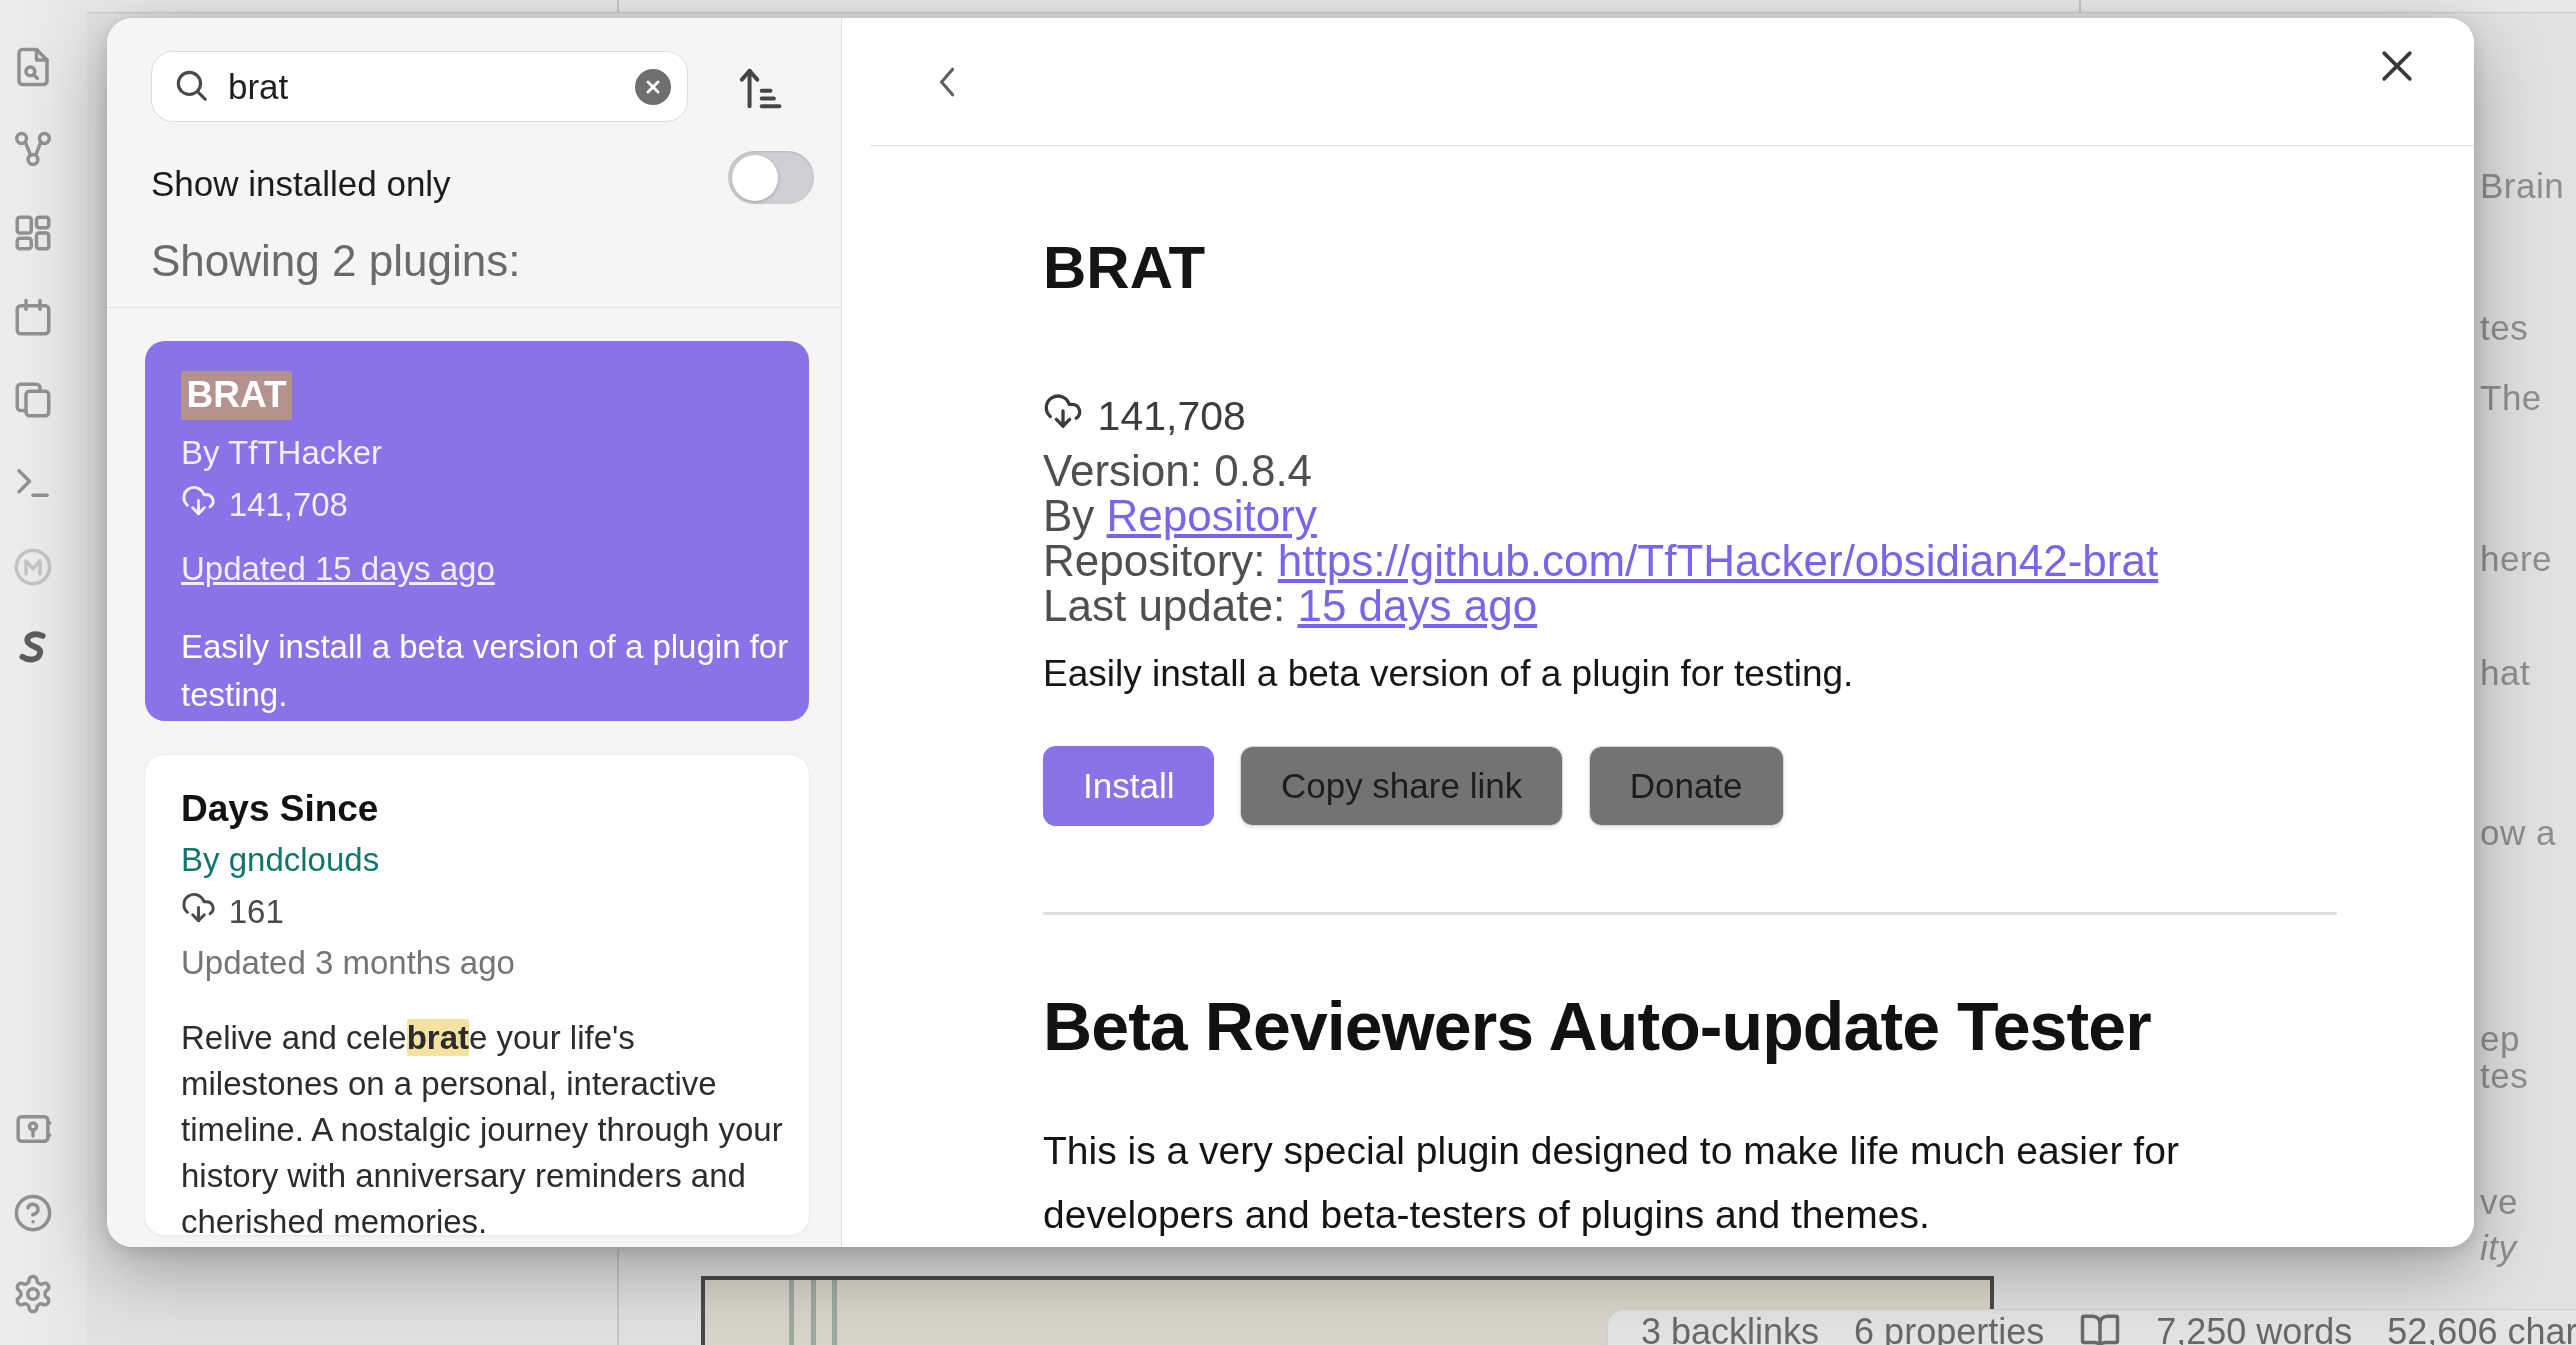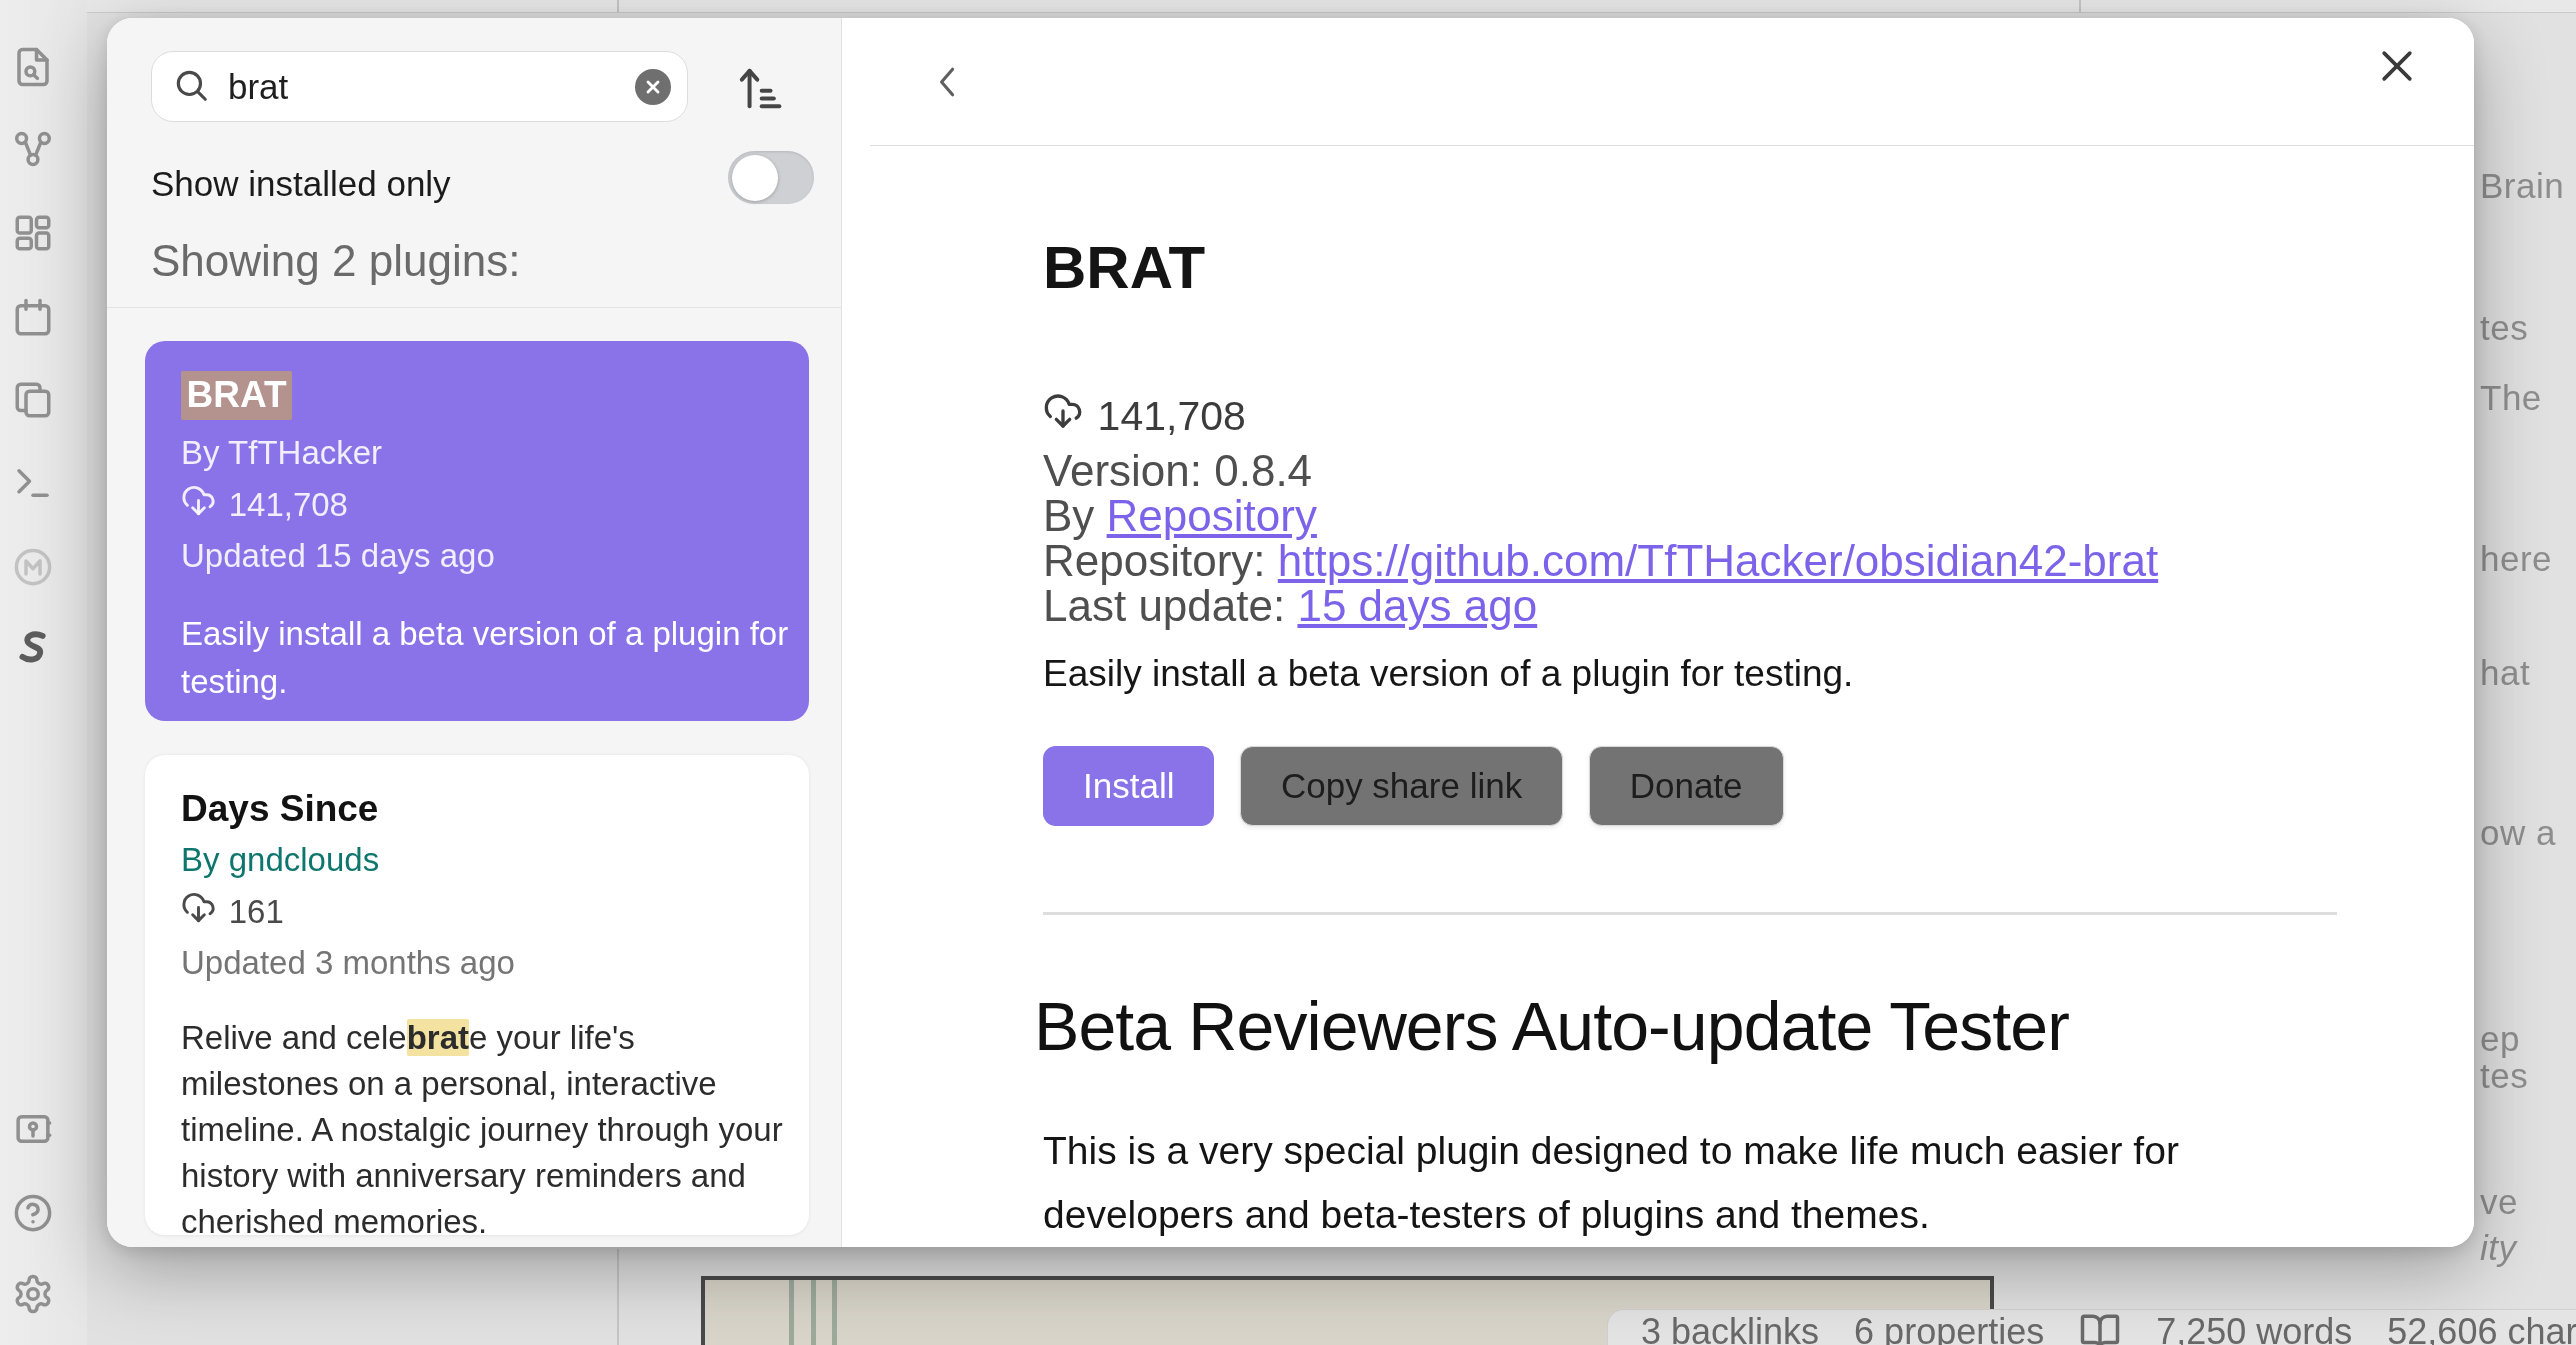--- a/index.html
+++ b/index.html
@@ -74,21 +74,21 @@
   .dl-row { position:absolute; left:173px; top:373px; display:flex; align-items:center; gap:14.6px; color:#3c3c3c; font-size:41px; }
   .meta-block { position:absolute; left:173px; top:430px; font-size:44px; line-height:45px; color:#4f4f4f; }
   .meta-block a { color:#7c63ea; text-decoration:underline; cursor:pointer; }
   .detail-summary { position:absolute; left:173px; top:635px; font-size:37px; color:#161616; }
   .btn-row { position:absolute; left:173px; top:728px; display:flex; gap:25.5px; }
   .btn { height:80px; border-radius:12.7px; font-size:35px; display:flex; align-items:center; justify-content:center;
     font-family:"Liberation Sans",sans-serif; cursor:pointer; border:none; padding:0 40px; }
   .btn-install { background:#8a72e8; color:#fff; }
   .btn-plain { background:#737373; color:#1d1d1d; border:1.8px solid #dadada; box-shadow:0 1.8px 4.6px rgba(0,0,0,.08); }
   .detail-divider2 { position:absolute; left:173px; top:894px; width:1294px; height:2.7px; background:#dedede; }
-  .readme-title { position:absolute; left:164px; top:969px; font-size:68px; font-weight:normal; letter-spacing:-0.9px; color:#111; }
+  .readme-title { position:absolute; left:173px; top:969px; font-size:68px; font-weight:bold; letter-spacing:-0.9px; color:#111; }
   .readme-text { position:absolute; left:173px; top:1101px; width:1256px; font-size:39px; line-height:64px; color:#141414; }
 </style>
 </head>
 <body>
 
 <div id="bg-layer">
   <div class="bg-topstrip"></div>
   <div class="bg-tick" style="left:617px;"></div>
   <div class="bg-tick" style="left:2079px;"></div>
   <div class="bg-vline" style="left:617px; top:1249px; height:96px;"></div>
@@ -246,21 +246,21 @@
       <div class="meta meta-row">
         <span>
           <svg width="35" height="35" viewBox="0 0 24 24" fill="none" stroke="rgba(255,255,255,.88)" stroke-width="2" stroke-linecap="round" stroke-linejoin="round">
               <path d="M4.4 15.3A7 7 0 1 1 15.7 8h1.8a4.5 4.5 0 0 1 2.4 8.3"></path>
               <path d="M12 12v9"></path>
               <path d="m8 17 4 4 4-4"></path>
             </svg>
         </span>
         <span>141,708</span>
       </div>
-      <div class="meta" style="margin-top:11px;">Updated 15 days ago</div>
+      <div class="meta" style="margin-top:24px;text-decoration:underline;">Updated 15 days ago</div>
       <div class="card-desc">Easily install a beta version of a plugin for testing.</div>
     </div>
 
     <div class="plugin-card card-days">
       <div class="card-title">Days Since</div>
       <div class="meta-by">By gndclouds</div>
       <div class="meta-row">
         <span>
           <svg width="35" height="35" viewBox="0 0 24 24" fill="none" stroke="#4a4a4a" stroke-width="2" stroke-linecap="round" stroke-linejoin="round">
               <path d="M4.4 15.3A7 7 0 1 1 15.7 8h1.8a4.5 4.5 0 0 1 2.4 8.3"></path>

